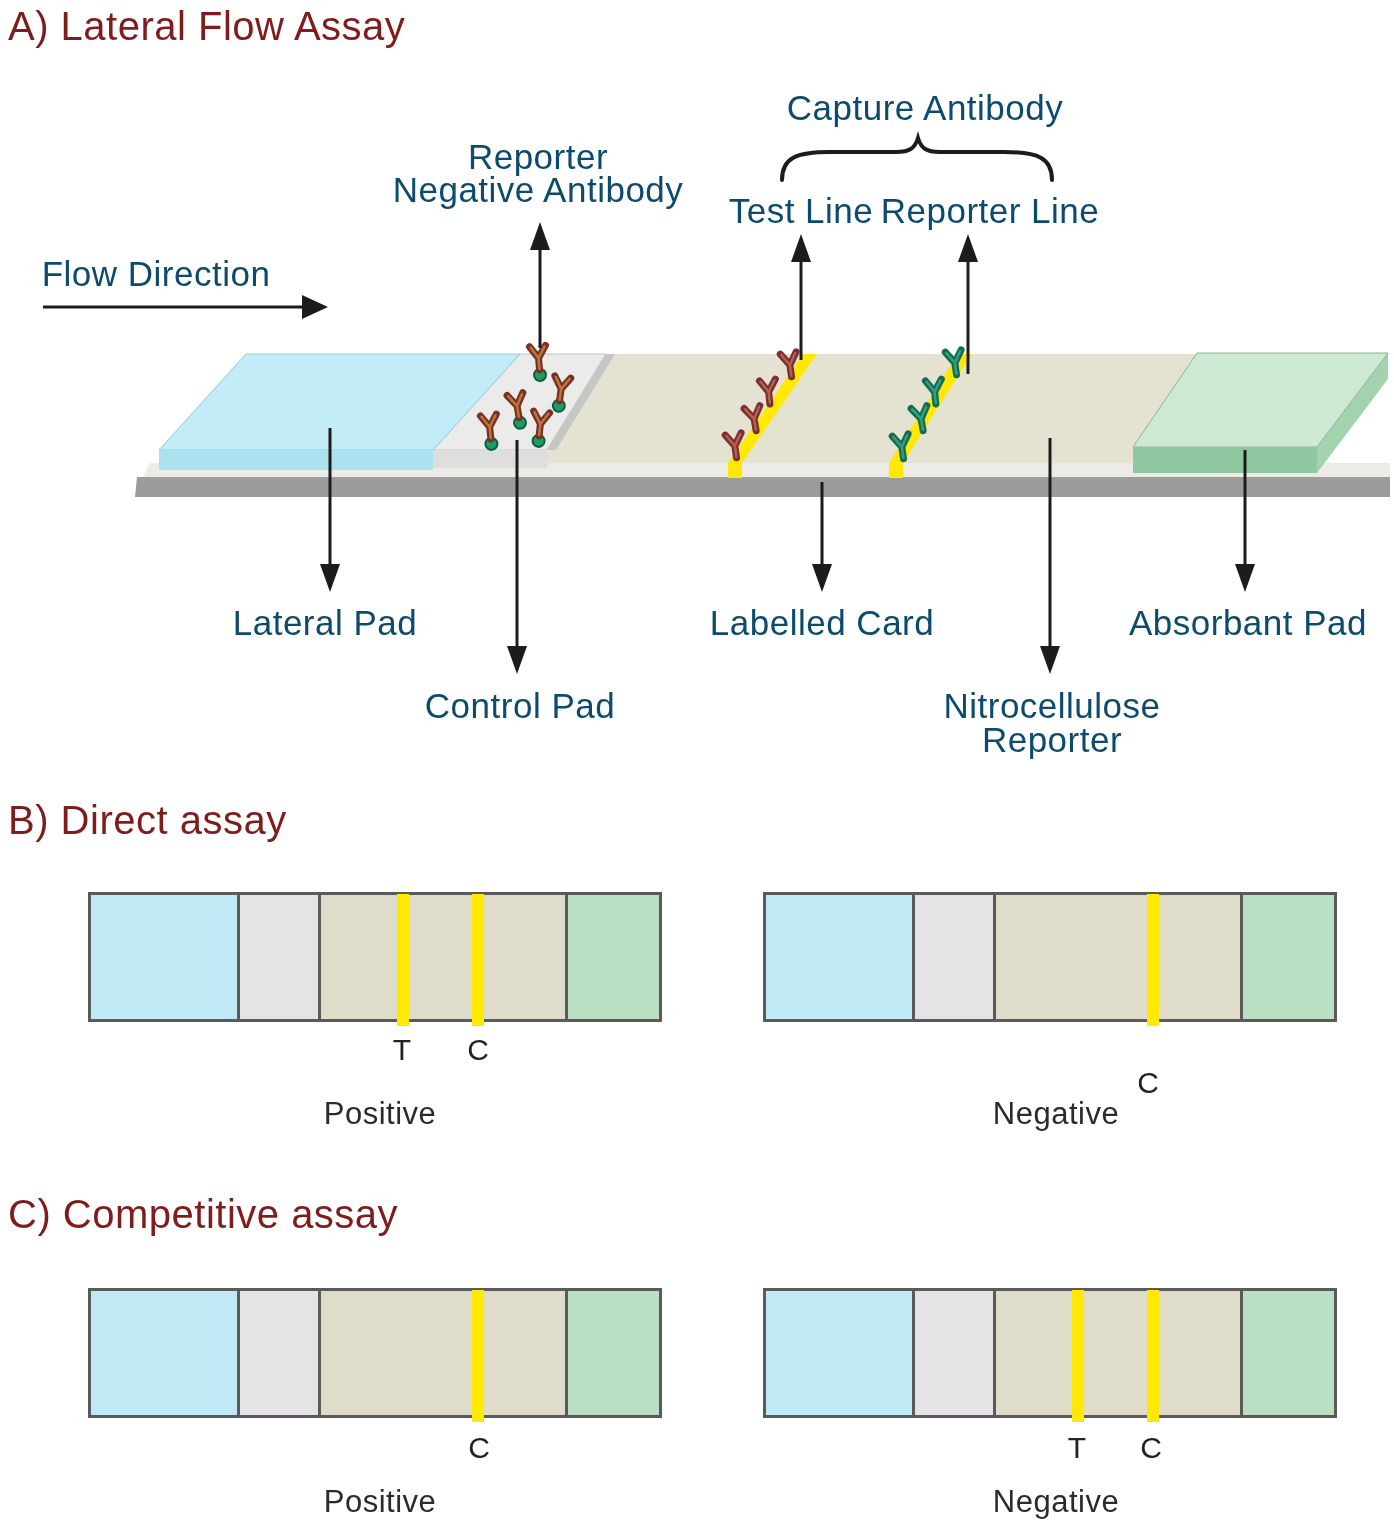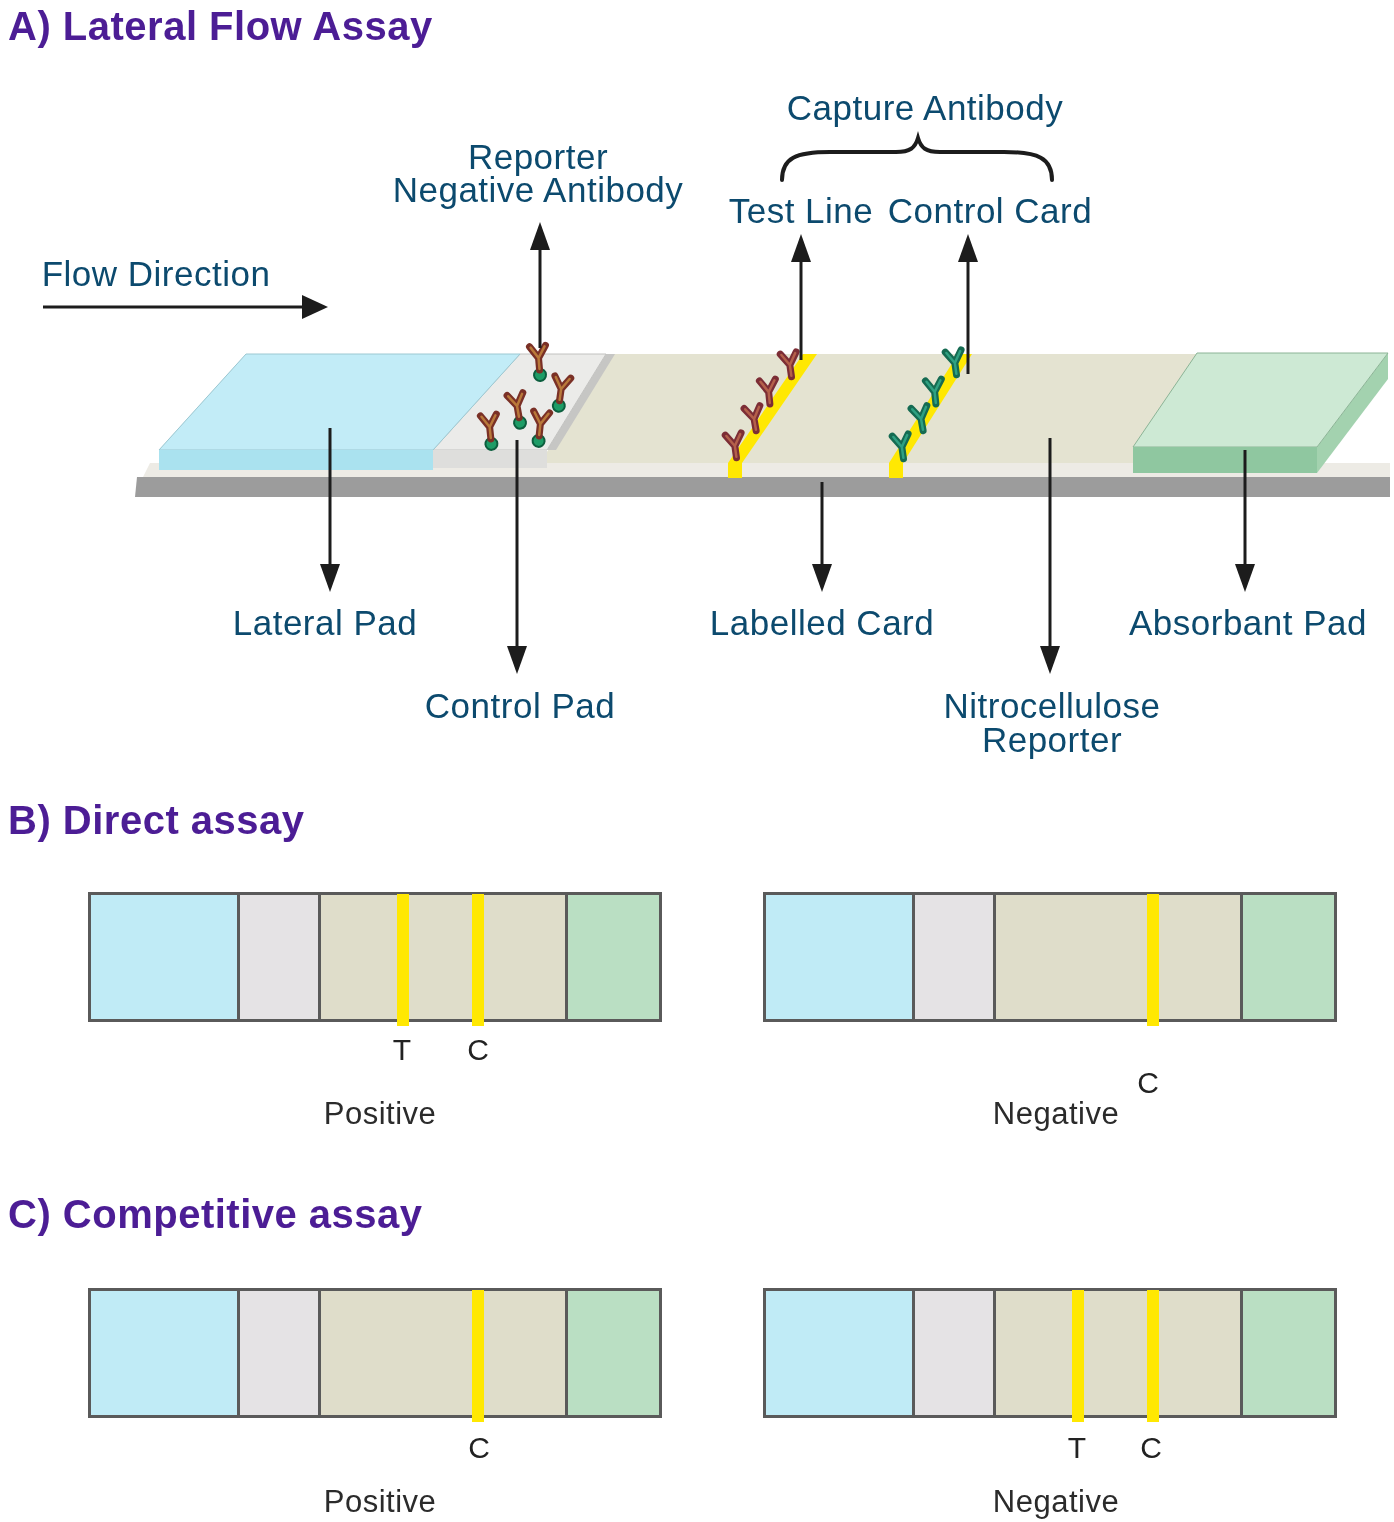--- a/index.html
+++ b/index.html
@@ -1,19 +1,19 @@
 <!DOCTYPE html>
 <html style="--ink: #1e1e1e; --sample-blue: #c2ecf7; --sample-blue-front: #aae2ef; --pad-side: #d2dde0; --conjugate-gray: #ebebe9; --conjugate-gray-front: #dededc; --conjugate-gray-side: #c6c6c4; --membrane-beige: #e4e3d1; --absorbent-green: #cde9d4; --absorbent-green-front: #8fc7a0; --absorbent-green-side: #a3d2af; --backing-gray: #9c9c9c; --backing-top: #edebe5; --line-yellow: #ffe802; --strip-blue: #c0ebf6; --strip-gray: #e5e3e5; --strip-beige: #dfddca; --strip-green: #badfc3; --strip-border: #5a5a5a; --test-ab-dark: #7c2d35; --test-ab-light: #b4604a; --control-ab-dark: #156b52; --control-ab-light: #2fa182; --reporter-ab-dark: #7a3026; --reporter-ab-light: #b9793a; --reporter-ball: #1d9c66; --reporter-ball-edge: #0c5e3e;"><head>
 <meta charset="utf-8">
 <style>
   html,body{margin:0;padding:0;background:#ffffff;}
   #canvas{position:relative;width:1394px;height:1522px;background:#fff;overflow:hidden;
           font-family:"Liberation Sans", sans-serif;color:var(--ink,#1e1e1e);}
   .layerA{position:absolute;left:0;top:0;}
-  .title{position:absolute;font-weight:bold;font-size:40px;letter-spacing:.5px;color:#4c1d95;white-space:nowrap;}
+  .title{position:absolute;font-weight:normal;font-size:40px;letter-spacing:.5px;color:#7f1d1d;white-space:nowrap;}
   .lbl{position:absolute;font-size:35px;letter-spacing:.5px;color:#0c4a6e;white-space:nowrap;transform:translateX(-50%);}
   .tc{position:absolute;font-size:30px;color:#222;transform:translateX(-50%);}
   .result{position:absolute;font-size:31px;color:#2b2b2b;transform:translateX(-50%);letter-spacing:.5px;}
   
   .strip{position:absolute;width:574px;height:130px;border:3px solid var(--strip-border);
          box-sizing:border-box;display:flex;background:var(--strip-beige);}
   .seg{height:100%;}
   .seg-blue{width:146px;background:var(--strip-blue);}
   .seg-gray{width:78px;background:var(--strip-gray);border-left:3px solid var(--strip-border);}
   .seg-beige{width:244px;background:var(--strip-beige);border-left:3px solid var(--strip-border);}
@@ -142,21 +142,21 @@
 
     <path class="brace" d="M782,180 C782,158 796,152 830,152 L896,152 C910,152 915,148 918,138 C921,148 926,152 940,152 L1004,152 C1038,152 1052,158 1052,180"></path>
   </svg>
 
   <div class="title" style="left:8px;top:4px">A) Lateral Flow Assay</div>
   <div class="lbl" style="left:156px;top:254px">Flow Direction</div>
   <div class="lbl" style="left:538px;top:137px">Reporter</div>
   <div class="lbl" style="left:538px;top:170px">Negative Antibody</div>
   <div class="lbl" style="left:925px;top:88px">Capture Antibody</div>
   <div class="lbl" style="left:801px;top:191px">Test Line</div>
-  <div class="lbl" style="left:990px;top:191px">Control Card</div>
+  <div class="lbl" style="left:990px;top:191px">Reporter Line</div>
   <div class="lbl" style="left:325px;top:603px">Lateral Pad</div>
   <div class="lbl" style="left:520px;top:686px">Control Pad</div>
   <div class="lbl" style="left:822px;top:603px">Labelled Card</div>
   <div class="lbl" style="left:1052px;top:686px">Nitrocellulose</div>
   <div class="lbl" style="left:1052px;top:720px">Reporter</div>
   <div class="lbl" style="left:1248px;top:603px">Absorbant Pad</div>
 
   <div class="title" style="left:8px;top:798px">B) Direct assay</div>
 
   <div class="strip" style="left:88px;top:892px">

